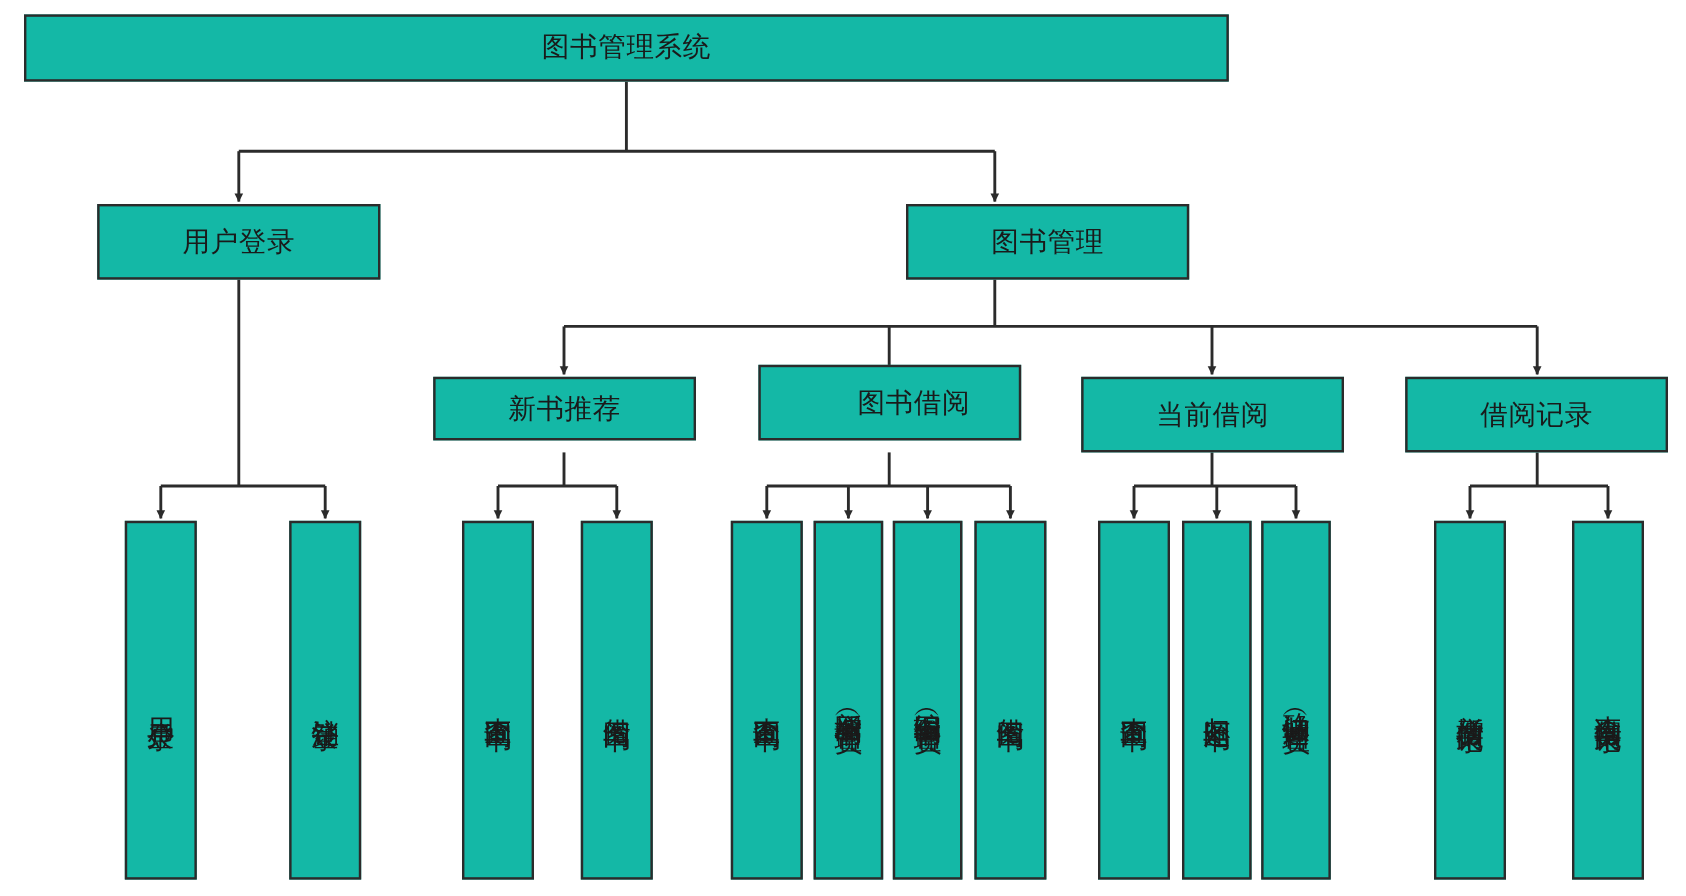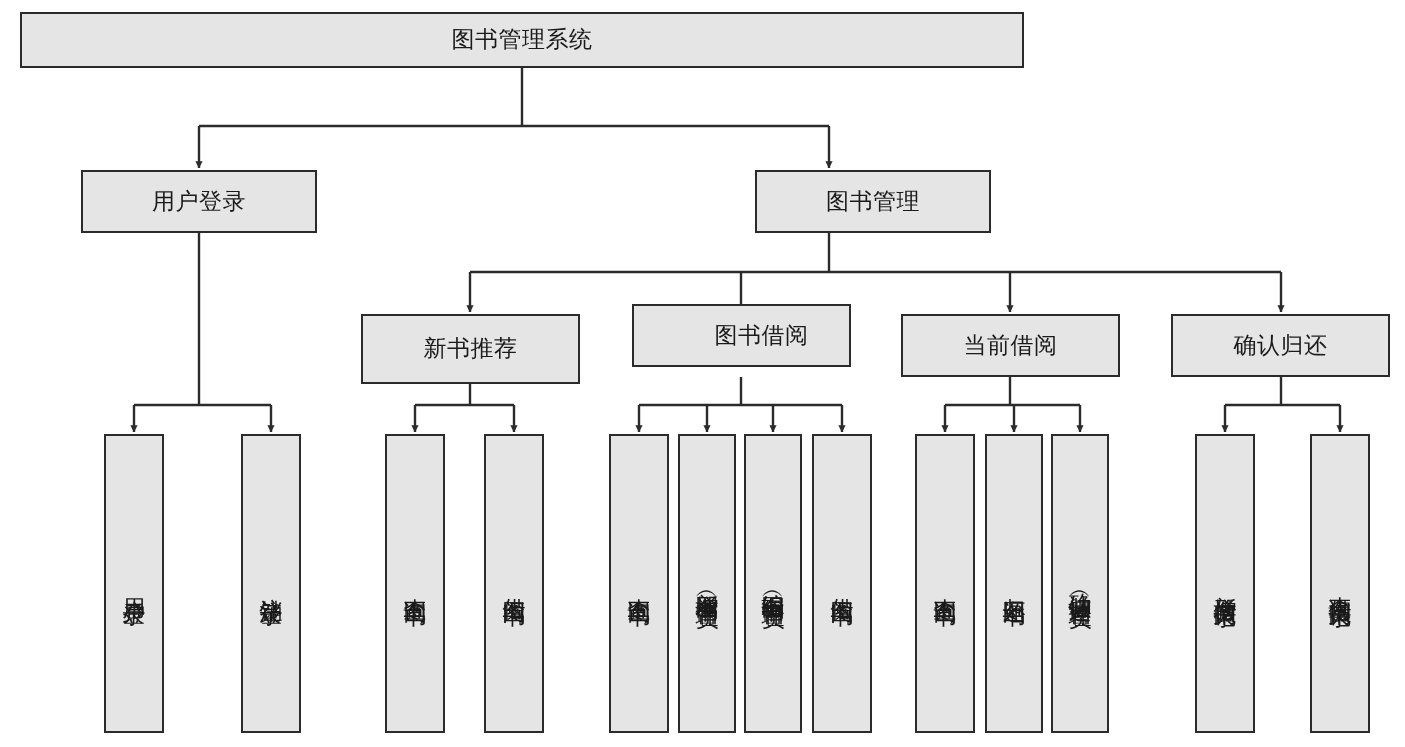--- a/index.html
+++ b/index.html
@@ -22,21 +22,21 @@
     position: absolute;
     left: 0;
     top: 0;
     width: 1405px;
     height: 747px;
     pointer-events: none;
   }
   .node {
     position: absolute;
     box-sizing: border-box;
-    background: #e5e5e5;
+    background: #14b8a6;
     border: 2px solid #2b2b2b;
     display: flex;
     align-items: center;
     justify-content: center;
     color: #1a1a1a;
     z-index: 2;
   }
   .node-label {
     display: block;
     text-align: center;
@@ -134,31 +134,31 @@
     <span class="node-label">图书管理系统</span>
   </div>
 
   <div class="node h" style="left:81px; top:170px; width:236px; height:63px;">
     <span class="node-label">用户登录</span>
   </div>
   <div class="node h" style="left:711px; top:170px; width:236px; height:63px;margin-left:44px;">
     <span class="node-label">图书管理</span>
   </div>
 
-  <div class="node h" style="left:361px; top:314px; width:219px; height:70px;">
+  <div class="node h" style="left:361px; top:314px; width:219px; height:53px;">
     <span class="node-label">新书推荐</span>
   </div>
   <div class="node h" style="left:632px; top:304px; width:219px; height:63px;padding-left:40px;">
     <span class="node-label">图书借阅</span>
   </div>
   <div class="node h" style="left:901px; top:314px; width:219px; height:63px;">
     <span class="node-label">当前借阅</span>
   </div>
   <div class="node h" style="left:1171px; top:314px; width:219px; height:63px;">
-    <span class="node-label">确认归还</span>
+    <span class="node-label">借阅记录</span>
   </div>
 
   <div class="node v" style="left:104px; top:434px; width:60px; height:299px;">
     <span class="node-label">用户登录</span>
   </div>
   <div class="node v" style="left:241px; top:434px; width:60px; height:299px;">
     <span class="node-label">注销登录</span>
   </div>
 
   <div class="node v" style="left:385px; top:434px; width:60px; height:299px;">

